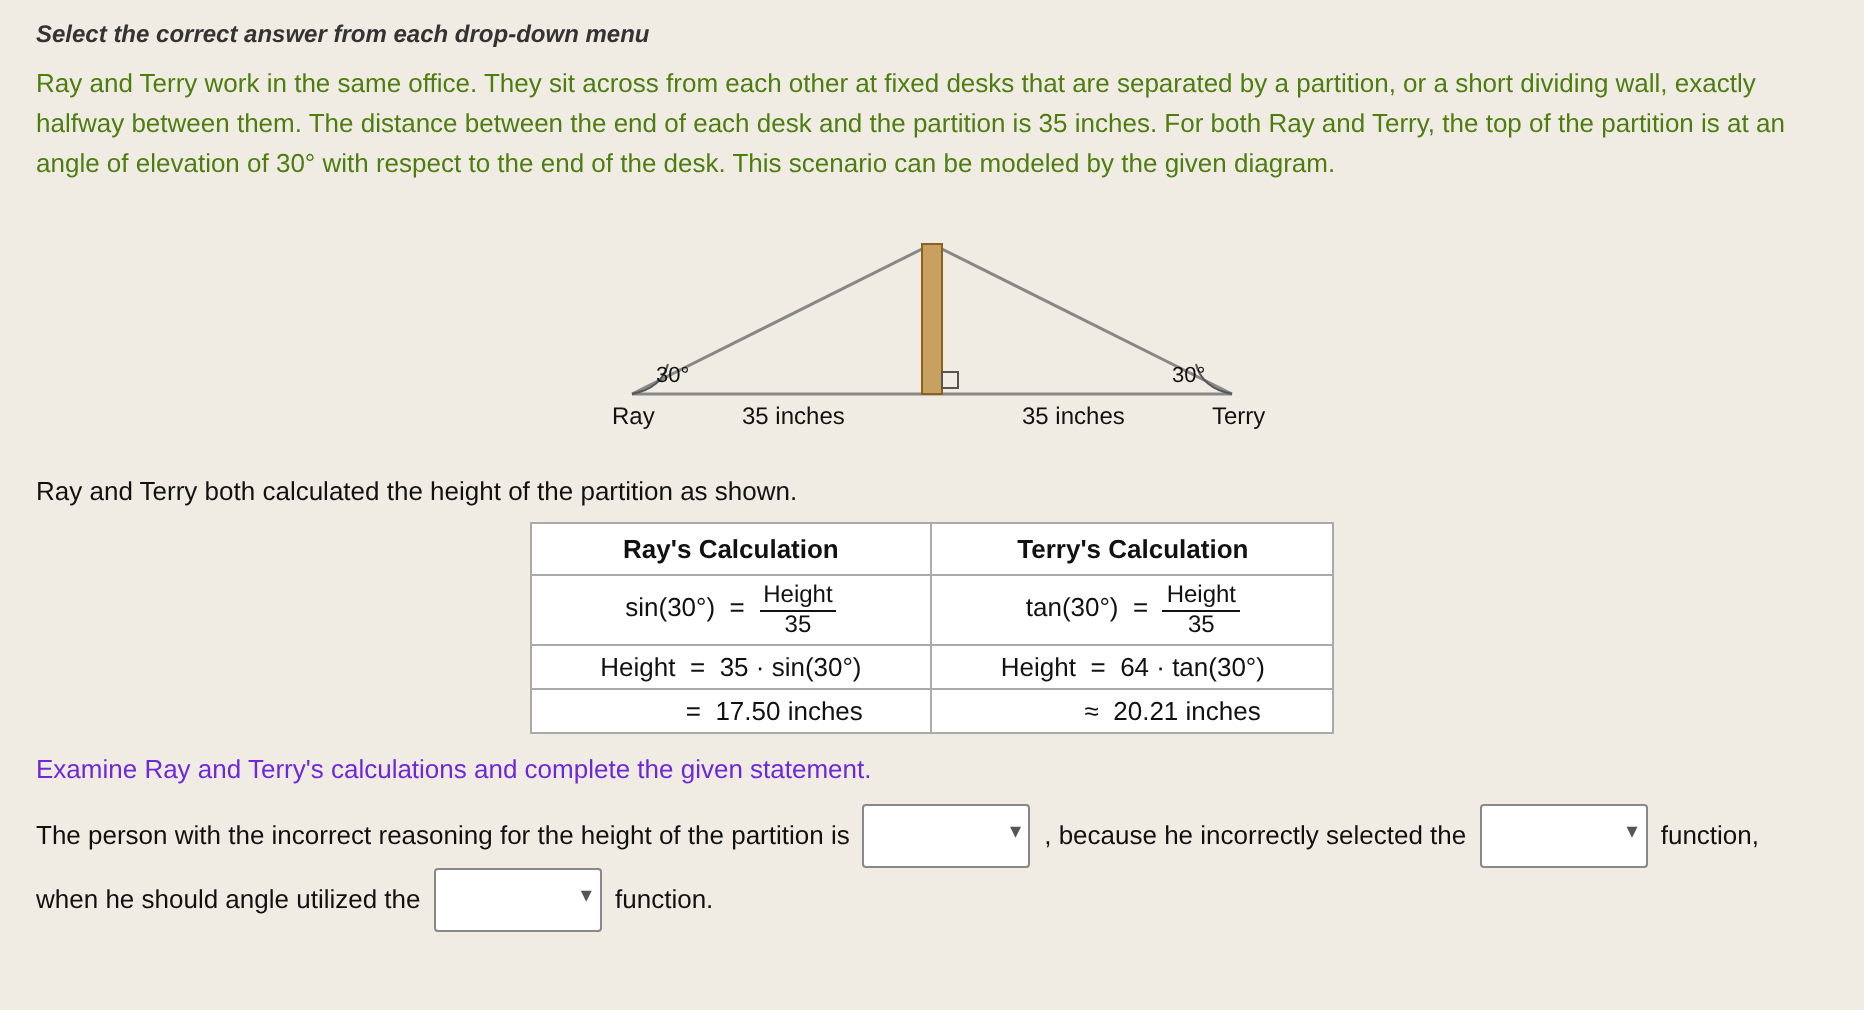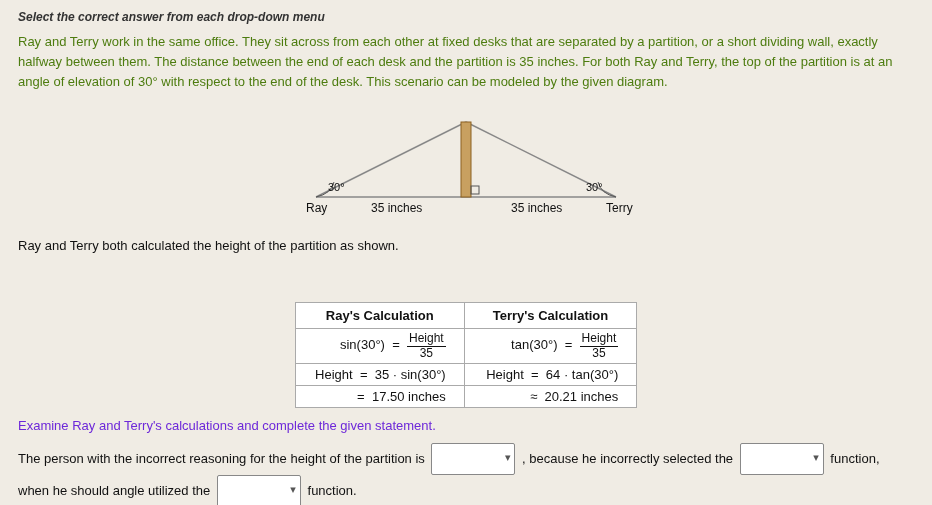--- a/index.html
+++ b/index.html
@@ -45,34 +45,33 @@
     .calc-table-container {
       display: flex;
       justify-content: center;
       margin-bottom: 10px;
     }
     table.calc-table {
       border-collapse: collapse;
       border: 1.5px solid #aaa;
       background: #fff;
       font-size: 13px;
-      margin-top: 41px;
     }
     table.calc-table th {
       border: 1.5px solid #aaa;
       padding: 5px 28px;
       text-align: center;
       font-weight: bold;
       background: #fff;
       font-size: 13px;
     }
     table.calc-table td {
       border: 1.5px solid #aaa;
-      padding: 3px 18px;
-      text-align: right;
+      padding: 3px 34px;
+      text-align: center;
       vertical-align: middle;
       background: #fff;
     }
     .left-col {
       border-right: 1.5px solid #aaa;
     }
     .frac {
       display: inline-flex;
       flex-direction: column;
       align-items: center;

